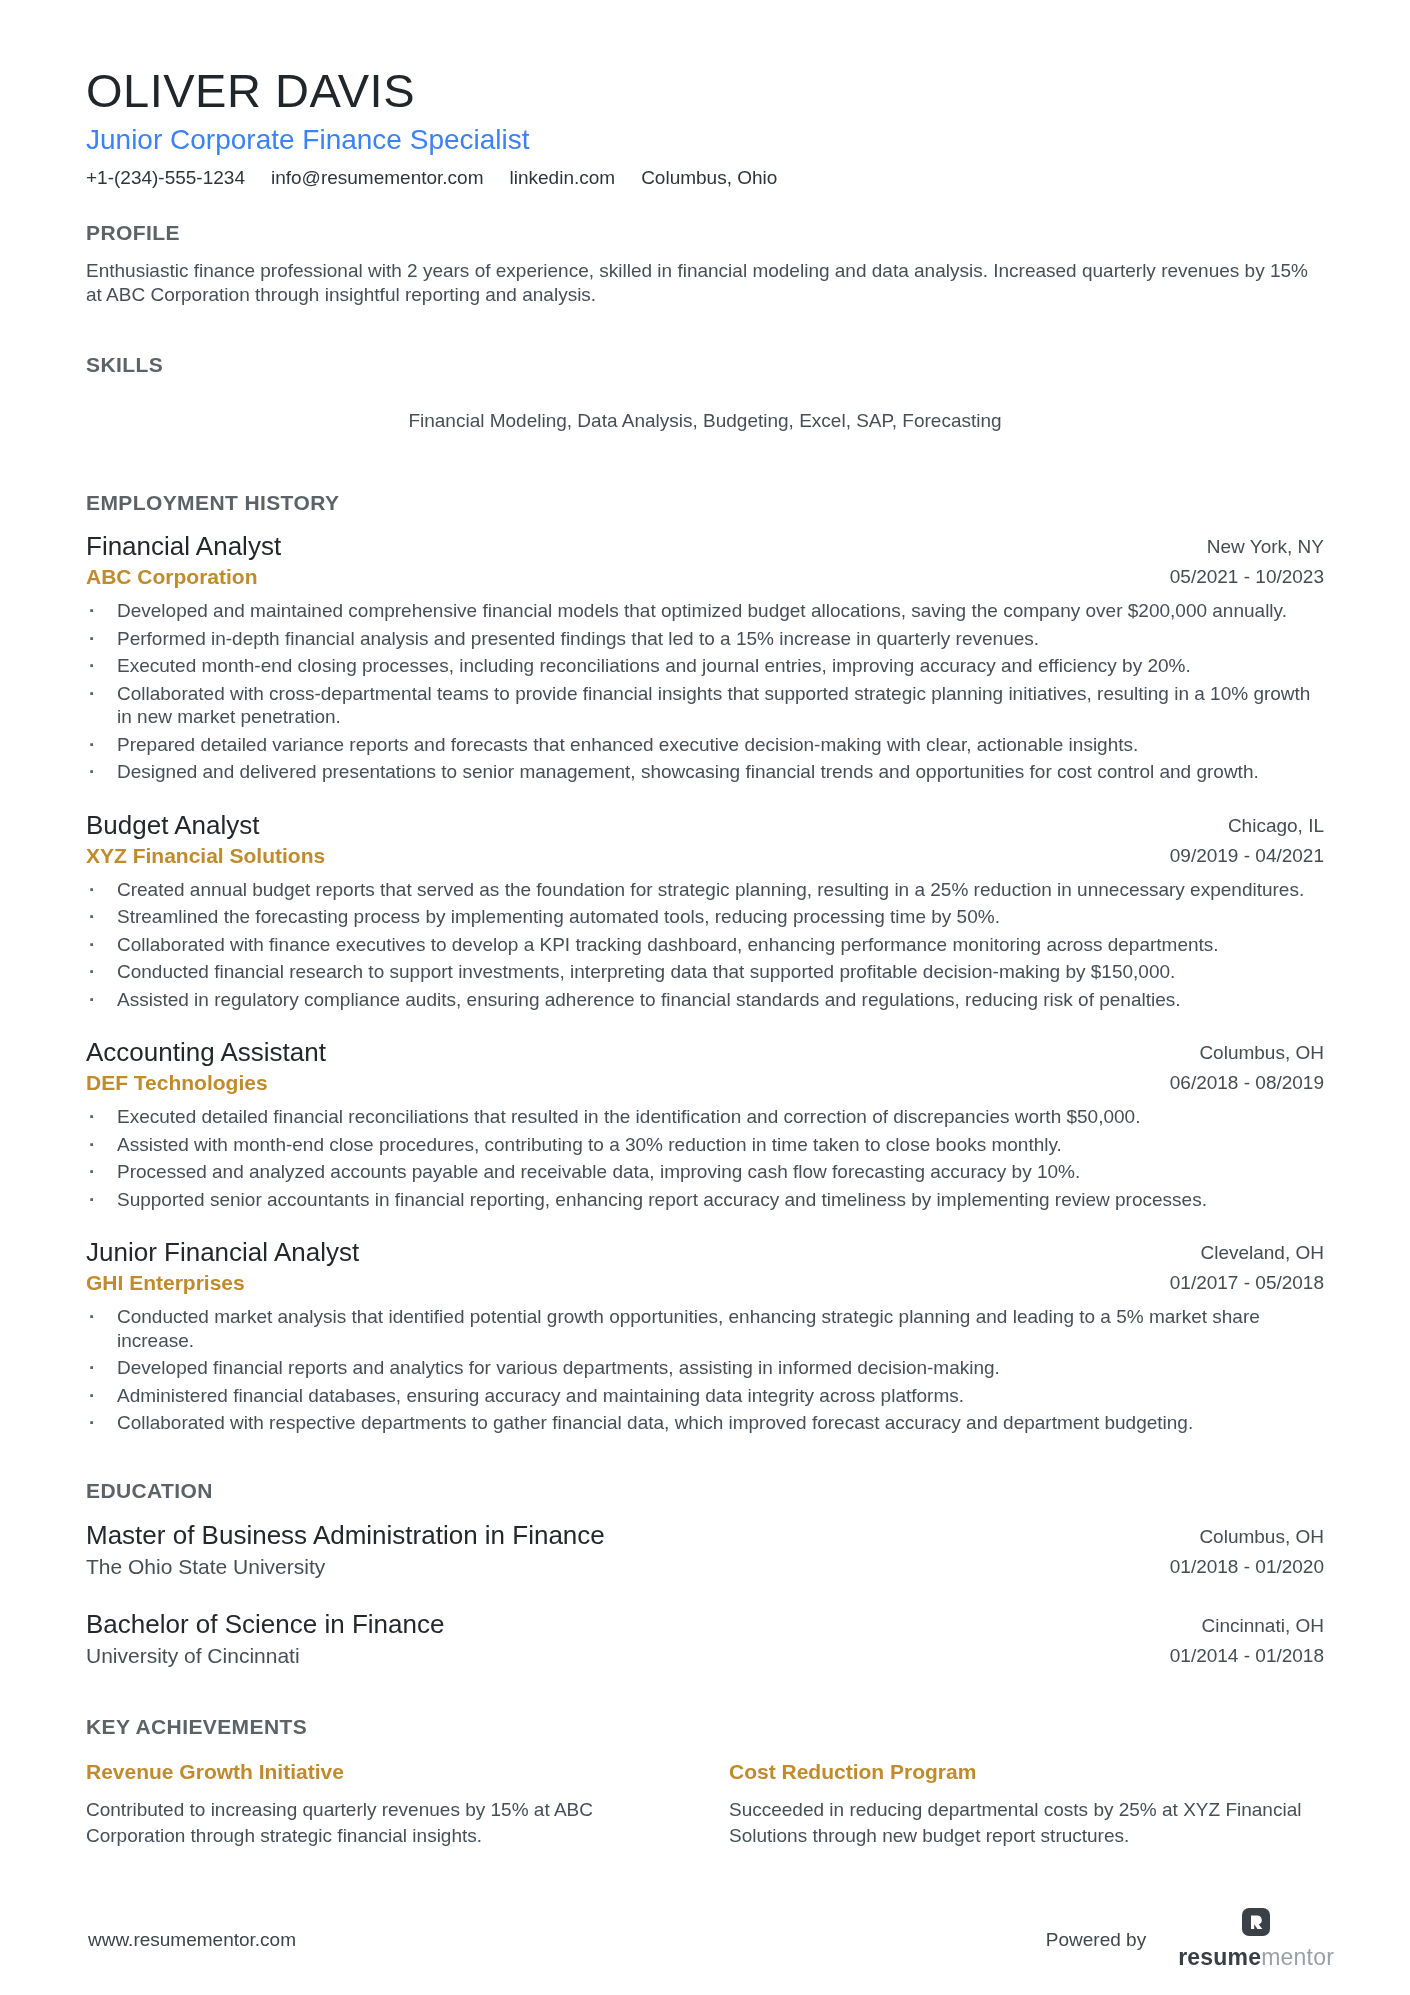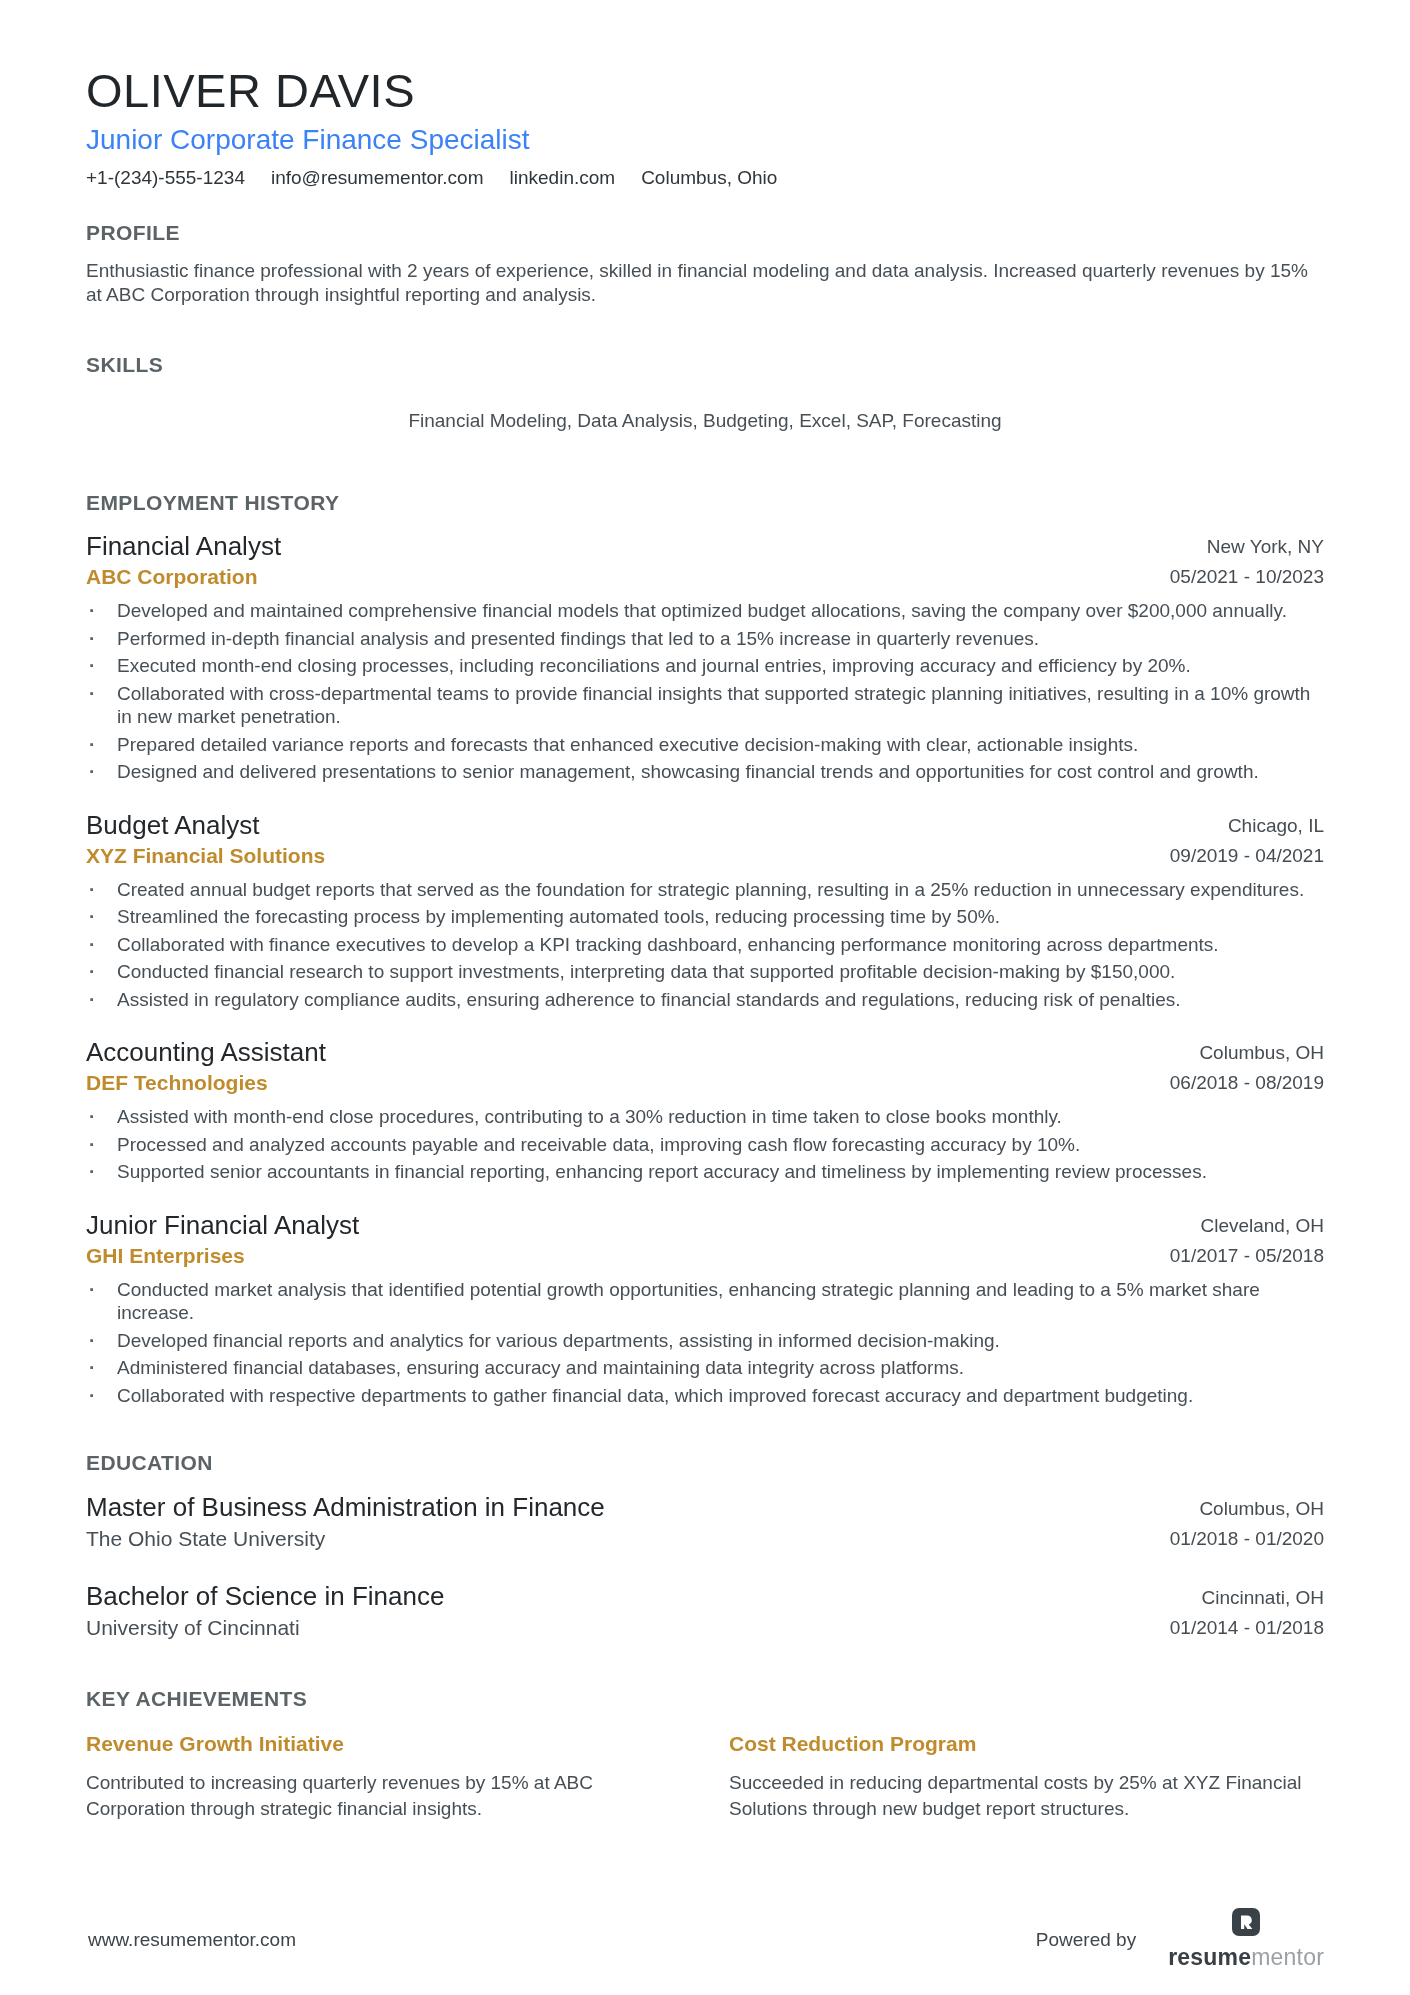--- a/index.html
+++ b/index.html
@@ -145,21 +145,21 @@
     margin-top: 12px;
     font-size: 19px;
     line-height: 26px;
     color: #474f56;
   }
 
   
   .footer {
     position: absolute;
     left: 88px;
-    right: 86px;
+    right: 76px;
     top: 1908px;
     display: flex;
     justify-content: space-between;
     align-items: center;
   }
   .footer-url {
     font-size: 19px;
     color: #3d444a;
     text-decoration: none;
   }
@@ -263,20 +263,21 @@
         <div class="entry-left">
           <div class="job-title">Accounting Assistant</div>
           <div class="job-company">DEF Technologies</div>
         </div>
         <div class="entry-meta">
           <div>Columbus, OH</div>
           <div>06/2018 - 08/2019</div>
         </div>
       </div>
       <ul class="bullets">
+        <li>Executed detailed financial reconciliations that resulted in the identification and correction of discrepancies worth $50,000.</li>
         <li>Assisted with month-end close procedures, contributing to a 30% reduction in time taken to close books monthly.</li>
         <li>Processed and analyzed accounts payable and receivable data, improving cash flow forecasting accuracy by 10%.</li>
         <li>Supported senior accountants in financial reporting, enhancing report accuracy and timeliness by implementing review processes.</li>
       </ul>
     </article>
 
     <article class="job">
       <div class="entry-head">
         <div class="entry-left">
           <div class="job-title">Junior Financial Analyst</div>

